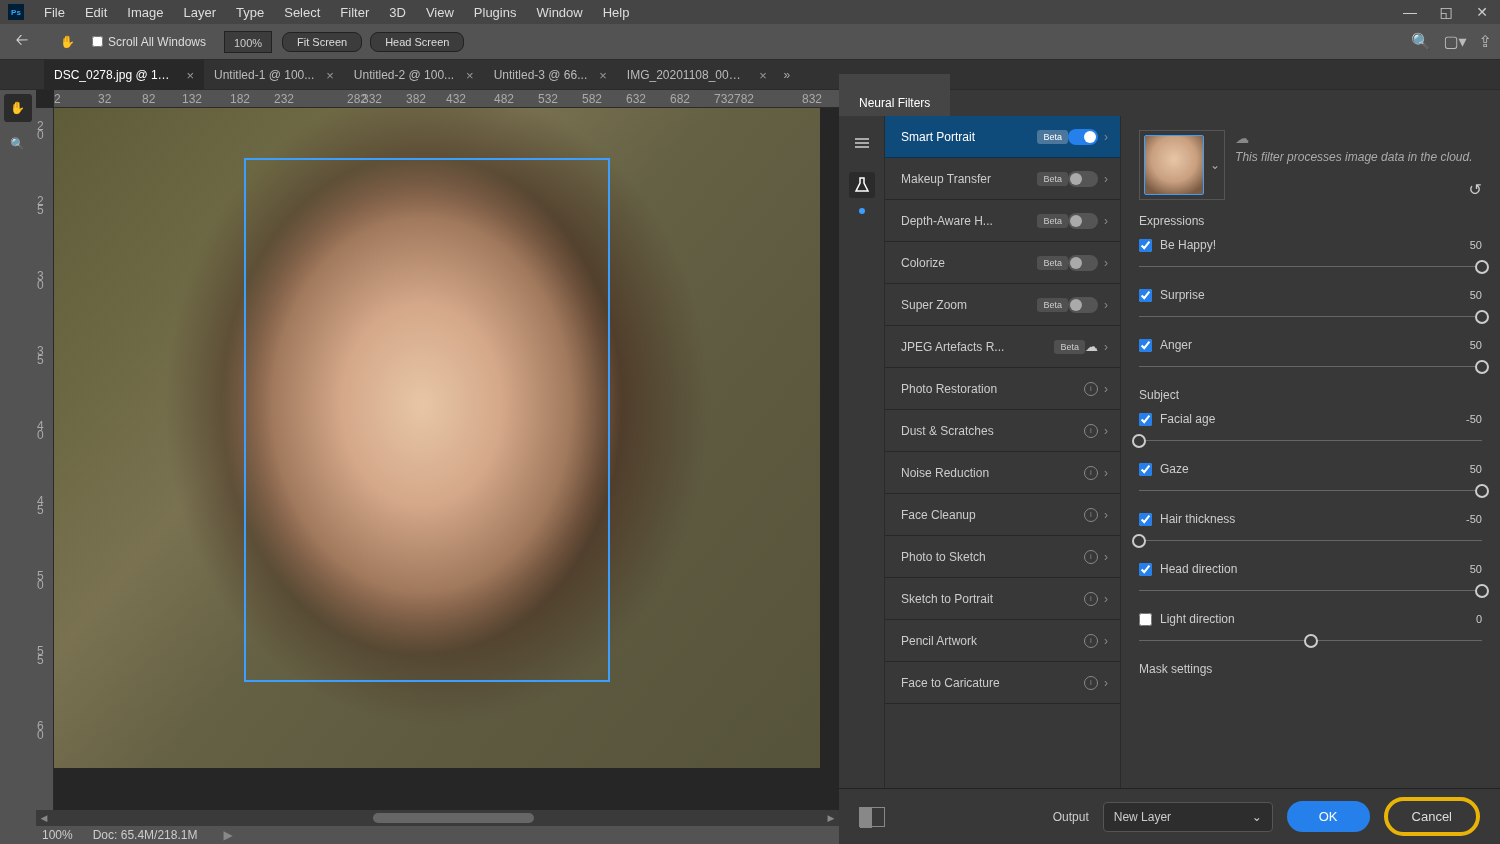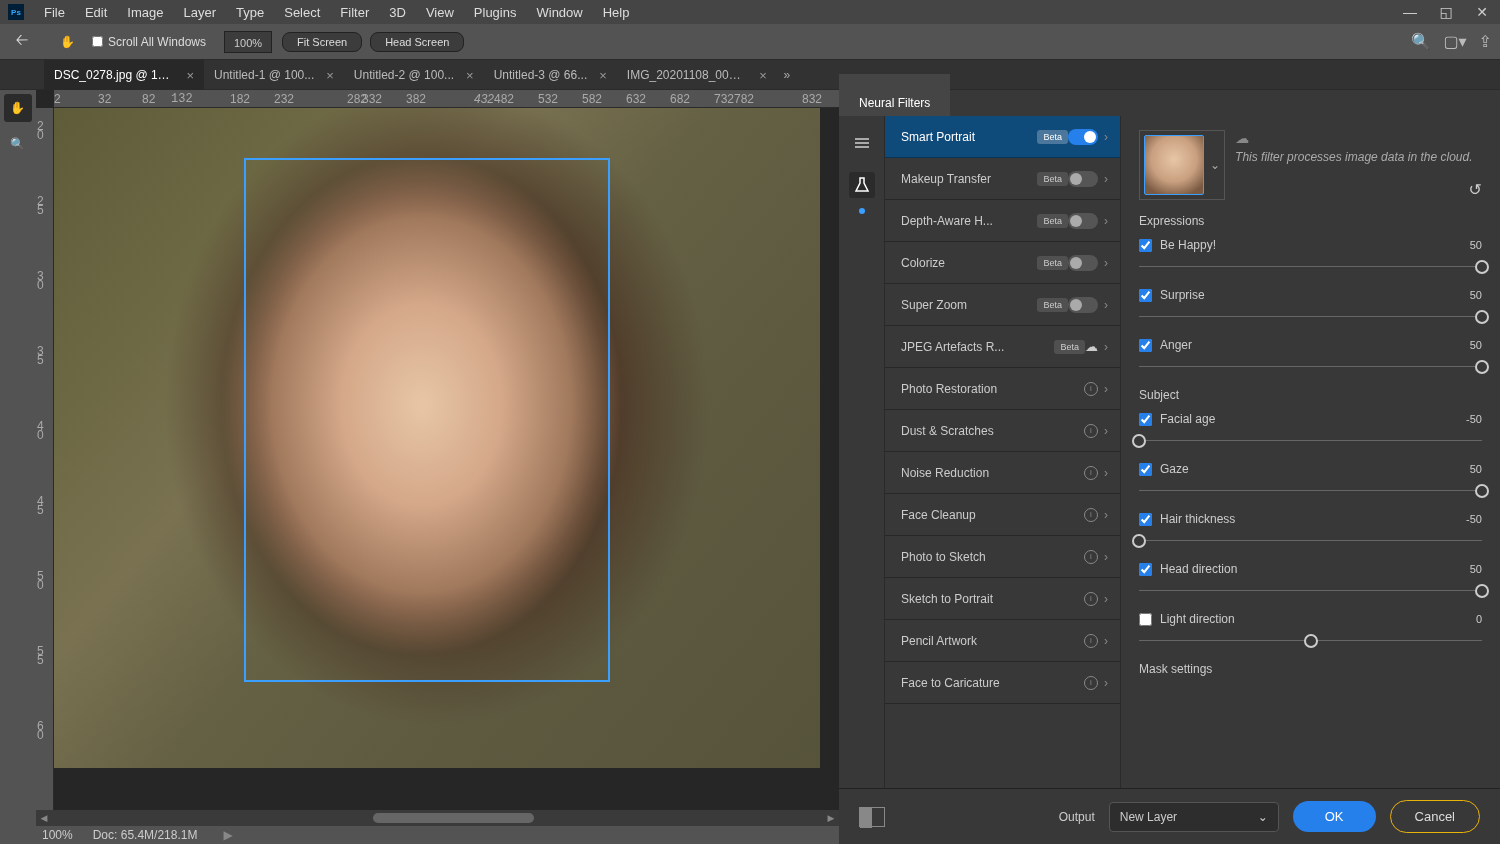--- a/index.html
+++ b/index.html
@@ -102,21 +102,21 @@
 .slider { position:relative; height: 14px; }
 .slider-track { position:absolute; top:6px; left:0; right:0; height:1px; background:#666; }
 .slider-thumb { position:absolute; top:0; width:14px; height:14px; border:2px solid #ccc; border-radius:50%; background:#383838; transform:translateX(-50%); }
 
 .nf-footer { height: 56px; display:flex; align-items:center; padding: 0 20px; gap:14px; border-top:1px solid #222; }
 .layer-ico { width:26px; height:20px; border:1px solid #888; position:relative;}
 .layer-ico::after { content:''; position:absolute; inset:2px; border:1px solid #888; background:#888; width:40%; height:100%; left:0; top:0;}
 .output-lbl { margin-left:auto; color:#ccc; font-size:12px; }
 .output-sel { width: 170px; height: 30px; background:#2d2d2d; border:1px solid #555; border-radius:4px; padding: 0 10px; display:flex; align-items:center; justify-content:space-between; font-size:13px; color:#ccc; }
 .btn-primary { padding: 8px 32px; background:#2680eb; color:#fff; border-radius:20px; font-size:13px; font-weight:500; }
-.btn-secondary { padding: 8px 24px; border:1px solid #eab308; color:#ddd; border-radius:20px; font-size:13px; }
+.btn-secondary { padding: 8px 24px; border:4px solid #eab308; color:#ddd; border-radius:20px; font-size:13px; }
 </style>
 </head>
 <body>
 
 <div class="menubar">
   <div class="ps-logo">Ps</div>
   <div id="menu-items" style="display: flex;">
       <div class="menubar-item">File</div>
       <div class="menubar-item">Edit</div>
       <div class="menubar-item">Image</div>
@@ -184,27 +184,27 @@
   <div class="left-tools">
     <div class="tool-btn active">✋</div>
     <div class="tool-btn">🔍</div>
   </div>
 
   <div class="canvas-col">
     <div class="ruler-h" id="ruler-h">
         <span class="ruler-h-tick" style="left: 0px;">2</span>
         <span class="ruler-h-tick" style="left: 44px;">32</span>
         <span class="ruler-h-tick" style="left: 88px;">82</span>
-        <span class="ruler-h-tick" style="left: 117px; font-family: Liberation Mono, monospace;">132</span>
+        <span class="ruler-h-tick" style="left: 128px;">132</span>
         <span class="ruler-h-tick" style="left: 176px;">182</span>
         <span class="ruler-h-tick" style="left: 220px;">232</span>
         <span class="ruler-h-tick" style="left: 264px; margin-left: 29px;">282</span>
         <span class="ruler-h-tick" style="left: 308px;">332</span>
         <span class="ruler-h-tick" style="left: 352px;">382</span>
-        <span class="ruler-h-tick" style="left: 420px; font-style: italic;">432</span>
+        <span class="ruler-h-tick" style="left: 392px;">432</span>
         <span class="ruler-h-tick" style="left: 440px;">482</span>
         <span class="ruler-h-tick" style="left: 484px;">532</span>
         <span class="ruler-h-tick" style="left: 528px;">582</span>
         <span class="ruler-h-tick" style="left: 572px;">632</span>
         <span class="ruler-h-tick" style="left: 616px;">682</span>
         <span class="ruler-h-tick" style="left: 660px;">732</span>
         <span class="ruler-h-tick" style="left: 680px;">782</span>
         <span class="ruler-h-tick" style="left: 748px;">832</span>
       </div>
     <div class="canvas-row">

